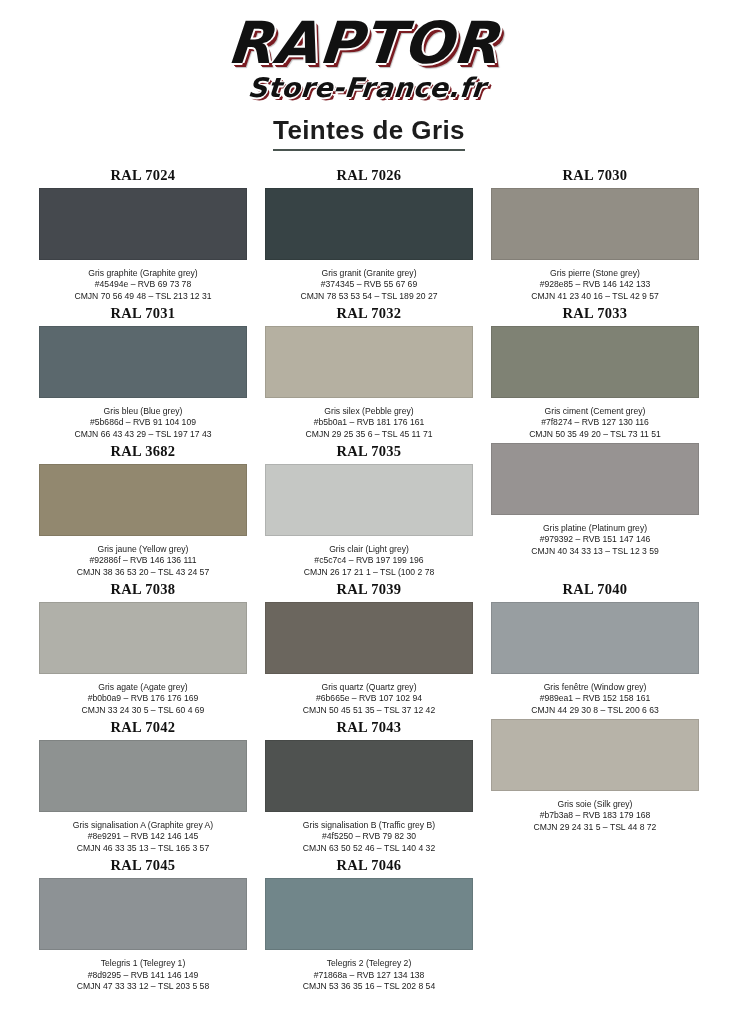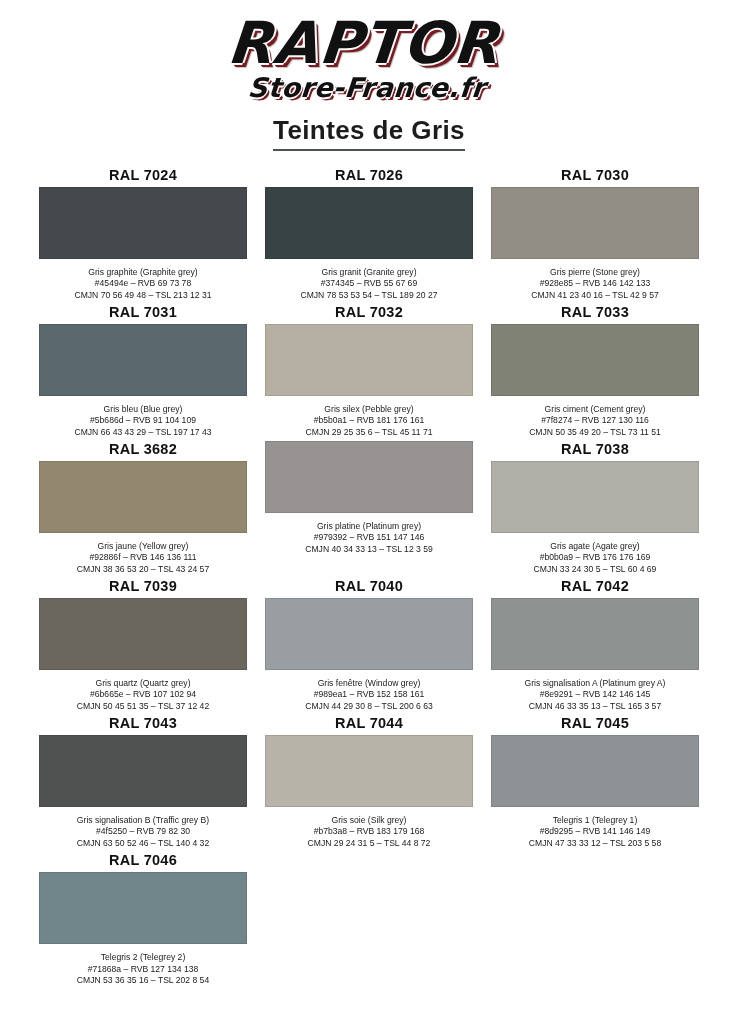--- a/index.html
+++ b/index.html
@@ -79,21 +79,21 @@
     column-gap: 18px;
     row-gap: 3px;
   }
   .swatch-cell {
     display: flex;
     flex-direction: column;
     align-items: stretch;
   }
   .ral-code {
     text-align: center;
-    font-family: Liberation Sans, sans-serif;
+    font-family: Liberation Serif, serif;
     font-size: 14.5px;
     font-weight: bold;
     color: #111111;
     letter-spacing: 0.3px;
     padding-bottom: 4px;
   }
   .color-chip {
     width: 100%;
     height: 72px;
     border: 1px solid rgba(0,0,0,0.10);
@@ -183,20 +183,29 @@
     <div class="swatch-cell">
       <div class="ral-code">RAL 3682</div>
       <div class="color-chip" style="background-color: rgb(146, 136, 111);"></div>
       <div class="chip-info">
         <span class="line">Gris jaune (Yellow grey)</span>
         <span class="line">#92886f – RVB 146 136 111</span>
         <span class="line">CMJN 38 36 53 20 – TSL 43 24 57</span>
       </div>
     </div>
     <div class="swatch-cell">
+      <div class="ral-code">RAL 7035</div>
+      <div class="color-chip" style="background-color: rgb(197, 199, 196);"></div>
+      <div class="chip-info">
+        <span class="line">Gris clair (Light grey)</span>
+        <span class="line">#c5c7c4 – RVB 197 199 196</span>
+        <span class="line">CMJN 26 17 21 1 – TSL (100 2 78</span>
+      </div>
+    </div>
+    <div class="swatch-cell">
       <div class="color-chip" style="background-color: rgb(151, 147, 146);"></div>
       <div class="chip-info">
         <span class="line">Gris platine (Platinum grey)</span>
         <span class="line">#979392 – RVB 151 147 146</span>
         <span class="line">CMJN 40 34 33 13 – TSL 12 3 59</span>
       </div>
     </div>
     <div class="swatch-cell">
       <div class="ral-code">RAL 7038</div>
       <div class="color-chip" style="background-color: rgb(176, 176, 169);"></div>
@@ -221,36 +230,35 @@
       <div class="chip-info">
         <span class="line">Gris fenêtre (Window grey)</span>
         <span class="line">#989ea1 – RVB 152 158 161</span>
         <span class="line">CMJN 44 29 30 8 – TSL 200 6 63</span>
       </div>
     </div>
     <div class="swatch-cell">
       <div class="ral-code">RAL 7042</div>
       <div class="color-chip" style="background-color: rgb(142, 146, 145);"></div>
       <div class="chip-info">
-        <span class="line">Gris signalisation A (Platinum grey A)</span>
+        <span class="line">Gris signalisation A (Graphite grey A)</span>
         <span class="line">#8e9291 – RVB 142 146 145</span>
         <span class="line">CMJN 46 33 35 13 – TSL 165 3 57</span>
       </div>
     </div>
     <div class="swatch-cell">
       <div class="ral-code">RAL 7043</div>
       <div class="color-chip" style="background-color: rgb(79, 82, 80);"></div>
       <div class="chip-info">
         <span class="line">Gris signalisation B (Traffic grey B)</span>
         <span class="line">#4f5250 – RVB 79 82 30</span>
         <span class="line">CMJN 63 50 52 46 – TSL 140 4 32</span>
       </div>
     </div>
     <div class="swatch-cell">
-      <div class="ral-code">RAL 7044</div>
       <div class="color-chip" style="background-color: rgb(183, 179, 168);"></div>
       <div class="chip-info">
         <span class="line">Gris soie (Silk grey)</span>
         <span class="line">#b7b3a8 – RVB 183 179 168</span>
         <span class="line">CMJN 29 24 31 5 – TSL 44 8 72</span>
       </div>
     </div>
     <div class="swatch-cell">
       <div class="ral-code">RAL 7045</div>
       <div class="color-chip" style="background-color: rgb(141, 146, 149);"></div>

